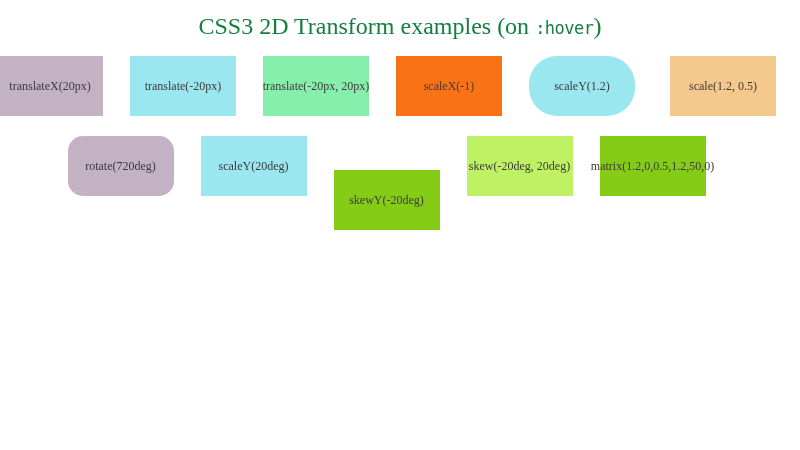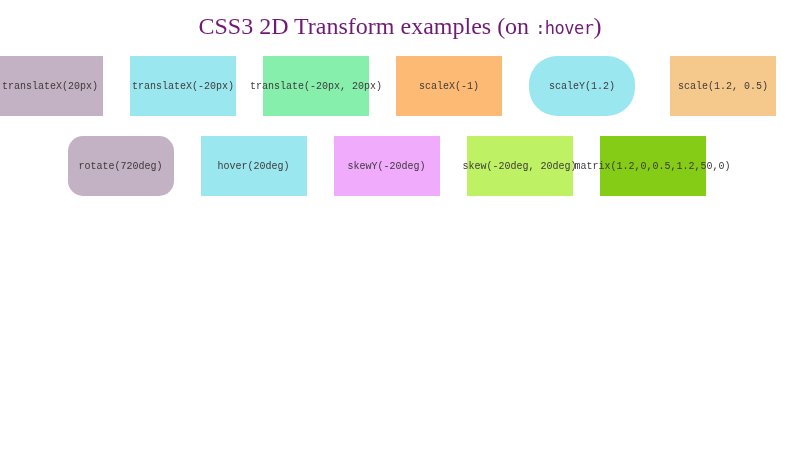--- a/index.html
+++ b/index.html
@@ -13,21 +13,21 @@
   .page {
     width: 800px;
     height: 450px;
     position: relative;
   }
   .page-title {
     font-family: "Liberation Serif", serif;
     font-weight: 400;
     font-size: 24px;
     line-height: 31px;
-    color: #701a75;
+    color: #15803d;
     text-align: center;
     margin: 11px 0 12px 0;
   }
   .page-title .code {
     font-family: "DejaVu Sans Mono", monospace;
     font-size: 17px;
     letter-spacing: -0.5px;
   }
   .row {
     display: flex;
@@ -41,62 +41,62 @@
     width: 106px;
     height: 60px;
     margin-right: 27px;
     flex: 0 0 auto;
     display: flex;
     align-items: center;
     justify-content: center;
     transition: transform 0.3s ease;
   }
   .box-label {
-    font-family: Liberation Mono, monospace;
-    font-size: 10px;
+    font-family: Liberation Serif, serif;
+    font-size: 12px;
     color: #3e3a3a;
     white-space: nowrap;
   }
 </style>
 </head>
 <body>
 
 <div class="page">
 
   <h1 class="page-title"><span>CSS3 2D Transform examples (on </span><span class="code">:hover</span><span>)</span></h1>
 
   <div class="row row-1">
     <div class="box" style="background-color: rgb(195, 177, 196); --hover-transform: translateX(20px);">
       <span class="box-label">translateX(20px)</span>
     </div>
     <div class="box" style="background-color: rgb(155, 231, 240); --hover-transform: translateY(-20px);">
-      <span class="box-label">translateX(-20px)</span>
+      <span class="box-label">translate(-20px)</span>
     </div>
     <div class="box" style="background-color: #86efac; --hover-transform: translate(-20px, 20px);">
       <span class="box-label">translate(-20px, 20px)</span>
     </div>
-    <div class="box" style="background-color: #fdba74; --hover-transform: scaleX(-1);">
+    <div class="box" style="background-color: #f97316; --hover-transform: scaleX(-1);">
       <span class="box-label">scaleX(-1)</span>
     </div>
     <div class="box" style="background-color: rgb(155, 231, 240); border-radius: 28px; --hover-transform: scaleY(1.2);">
       <span class="box-label">scaleY(1.2)</span>
     </div>
     <div class="box" style="background-color: rgb(245, 201, 140); margin-left: 8px; --hover-transform: scale(1.2, 0.5);">
       <span class="box-label">scale(1.2, 0.5)</span>
     </div>
   </div>
 
   <div class="row row-2">
     <div class="box" style="background-color: rgb(195, 177, 196); border-radius: 15px; --hover-transform: rotate(720deg);">
       <span class="box-label">rotate(720deg)</span>
     </div>
     <div class="box" style="background-color: rgb(155, 231, 240); --hover-transform: skewX(20deg);">
-      <span class="box-label">hover(20deg)</span>
+      <span class="box-label">scaleY(20deg)</span>
     </div>
-    <div class="box" style="background-color: #f0abfc; --hover-transform: skewY(-20deg);">
+    <div class="box" style="background-color: #84cc16; margin-top: 34px; --hover-transform: skewY(-20deg);">
       <span class="box-label">skewY(-20deg)</span>
     </div>
     <div class="box" style="background-color: #bef264; --hover-transform: skew(-20deg, 20deg);">
       <span class="box-label">skew(-20deg, 20deg)</span>
     </div>
     <div class="box" style="background-color: #84cc16; --hover-transform: matrix(1.2,0,0.5,1.2,50,0);">
       <span class="box-label">matrix(1.2,0,0.5,1.2,50,0)</span>
     </div>
   </div>
 

